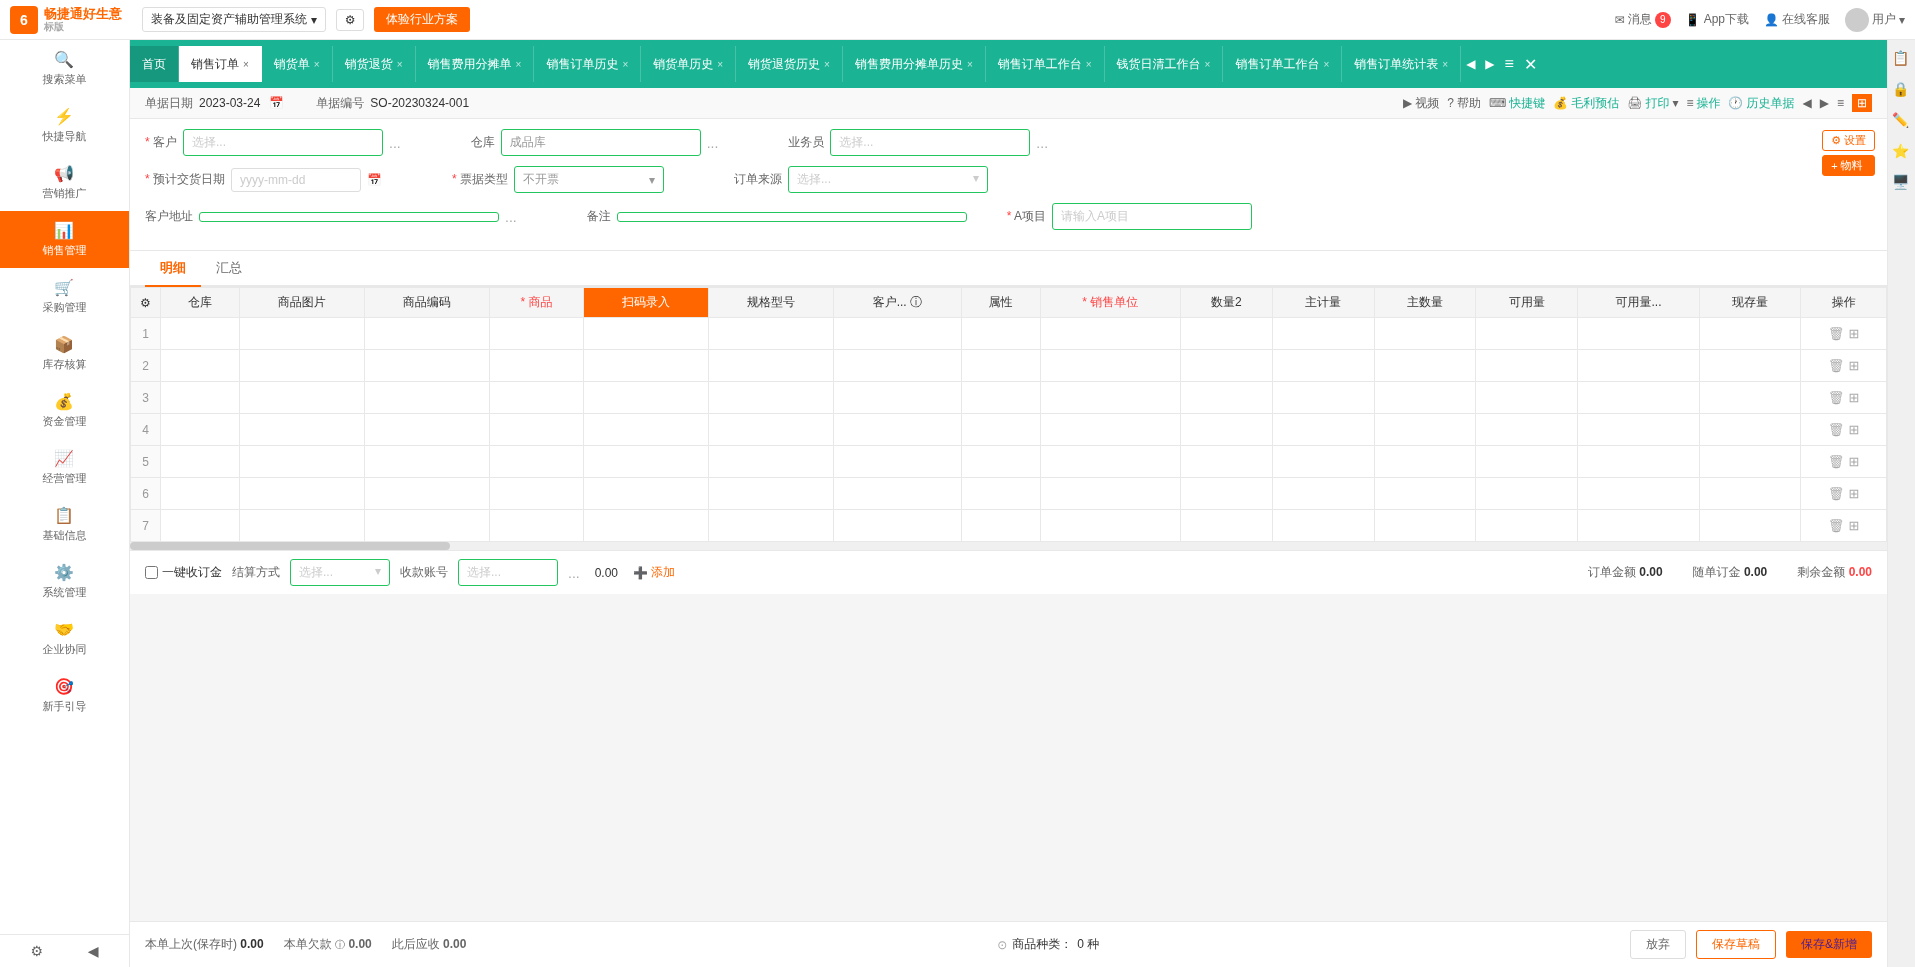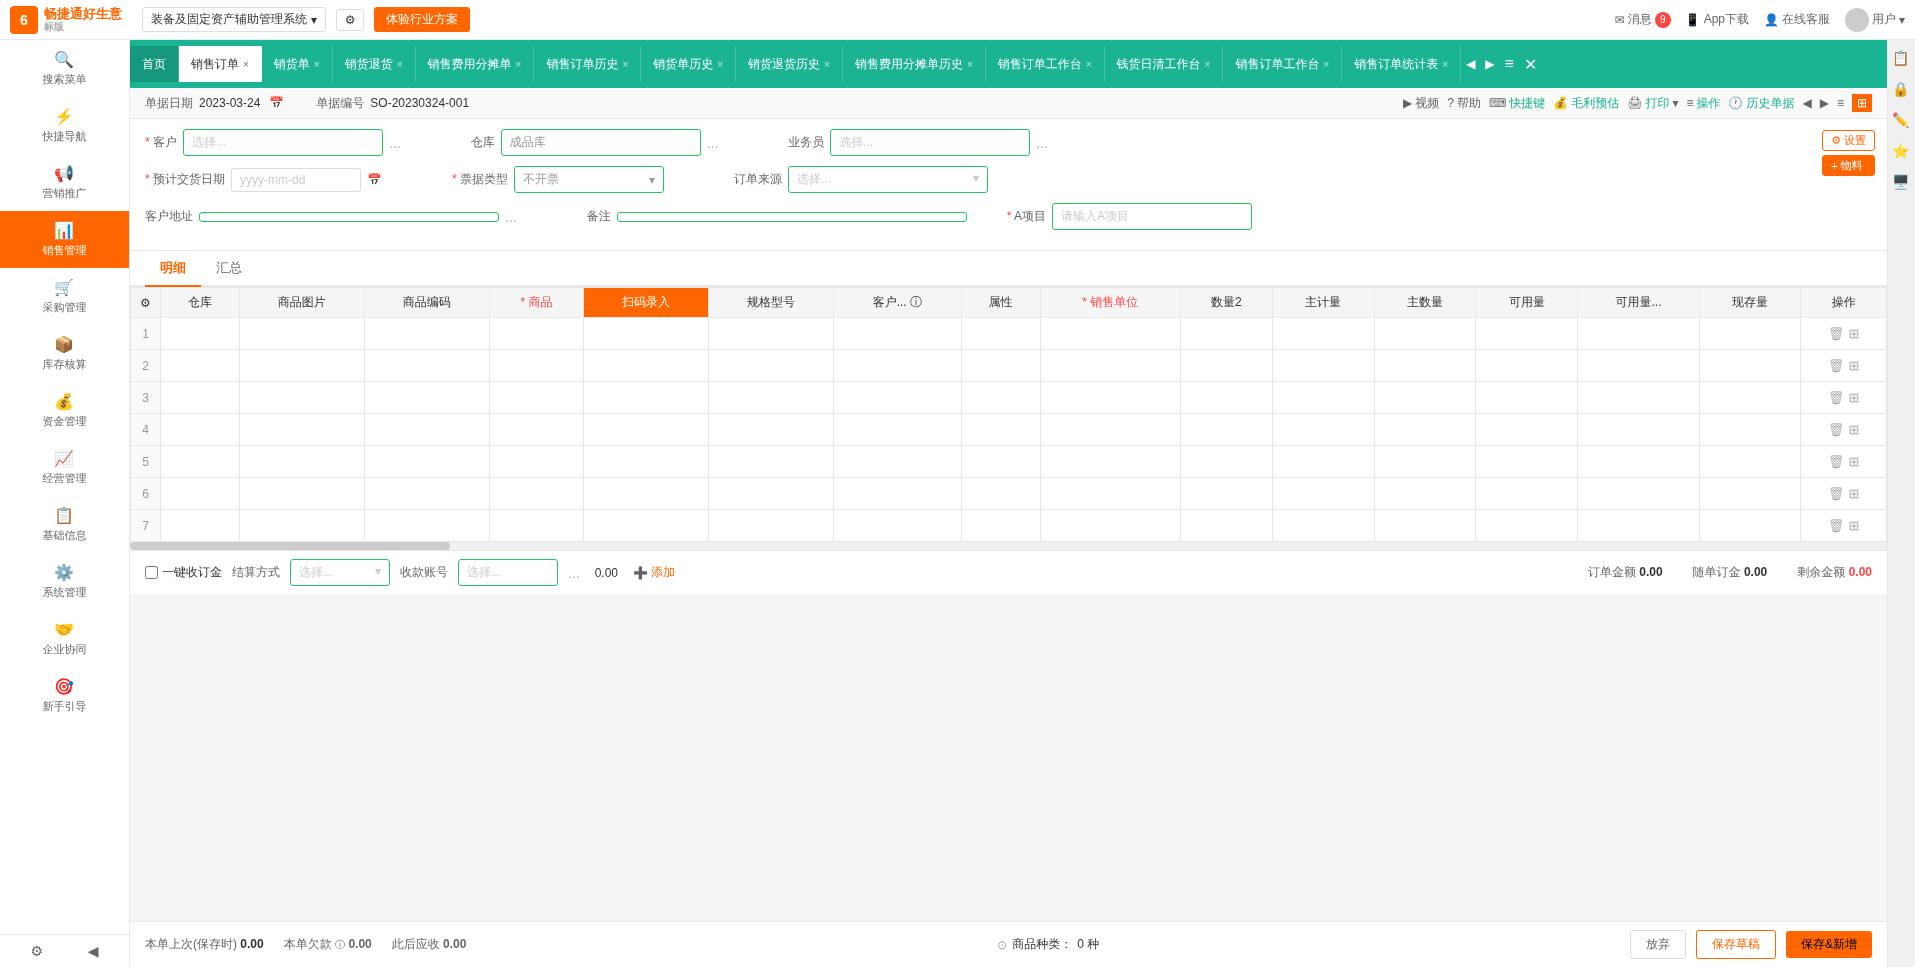--- a/index.html
+++ b/index.html
@@ -69,21 +69,21 @@
     .row-action-btn { cursor: pointer; color: #aaa; font-size: 13px; }
 
     
     .summary-row td { background: #fef9f0; font-weight: normal; }
     .summary-label { color: #666; text-align: left; padding-left: 10px; }
 
     
     .btn { padding: 5px 15px; border-radius: 3px; border: 1px solid #ddd; cursor: pointer; font-size: 12px; }
     .btn-default { background: white; color: #666; }
     .btn-primary { background: white; color: #ff6600; border-color: #ff6600; }
-    .btn-orange { background: #ff6600; color: #000000; border: none; }
+    .btn-orange { background: #ff6600; color: #4c1d95; border: none; }
 
     
     .payment-row { display: flex; align-items: center; gap: 10px; padding: 8px 15px; background: white; border-top: 1px solid #e8e8e8; }
     .checkbox-label { display: flex; align-items: center; gap: 4px; cursor: pointer; }
 
     
     .right-sidebar { width: 28px; background: #f0f0f0; display: flex; flex-direction: column; align-items: center; padding-top: 10px; gap: 15px; border-left: 1px solid #e8e8e8; flex-shrink: 0; }
     .right-sidebar-icon { cursor: pointer; color: #666; font-size: 14px; }
 
     

